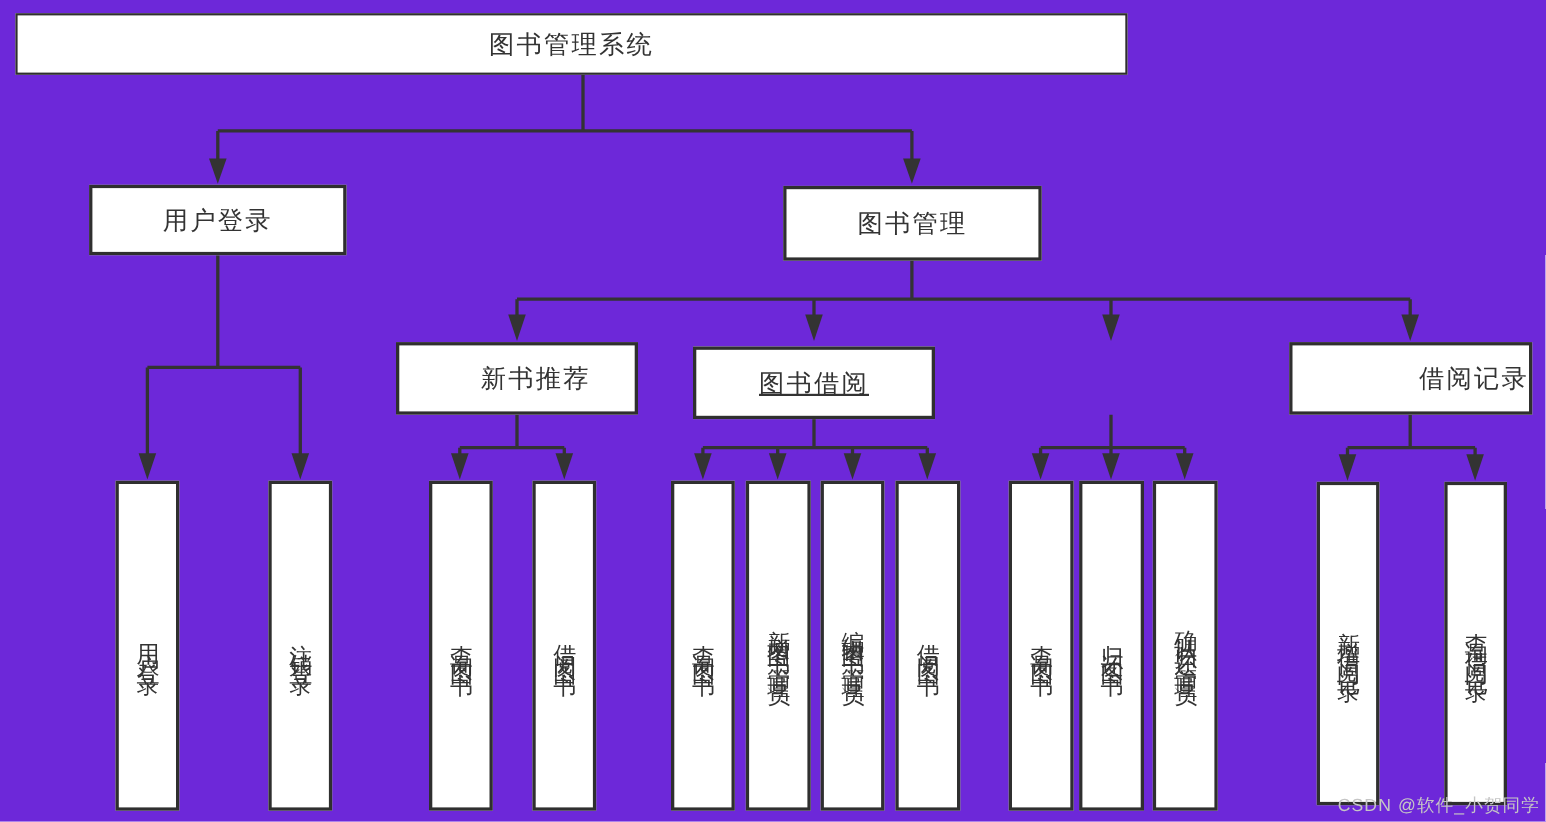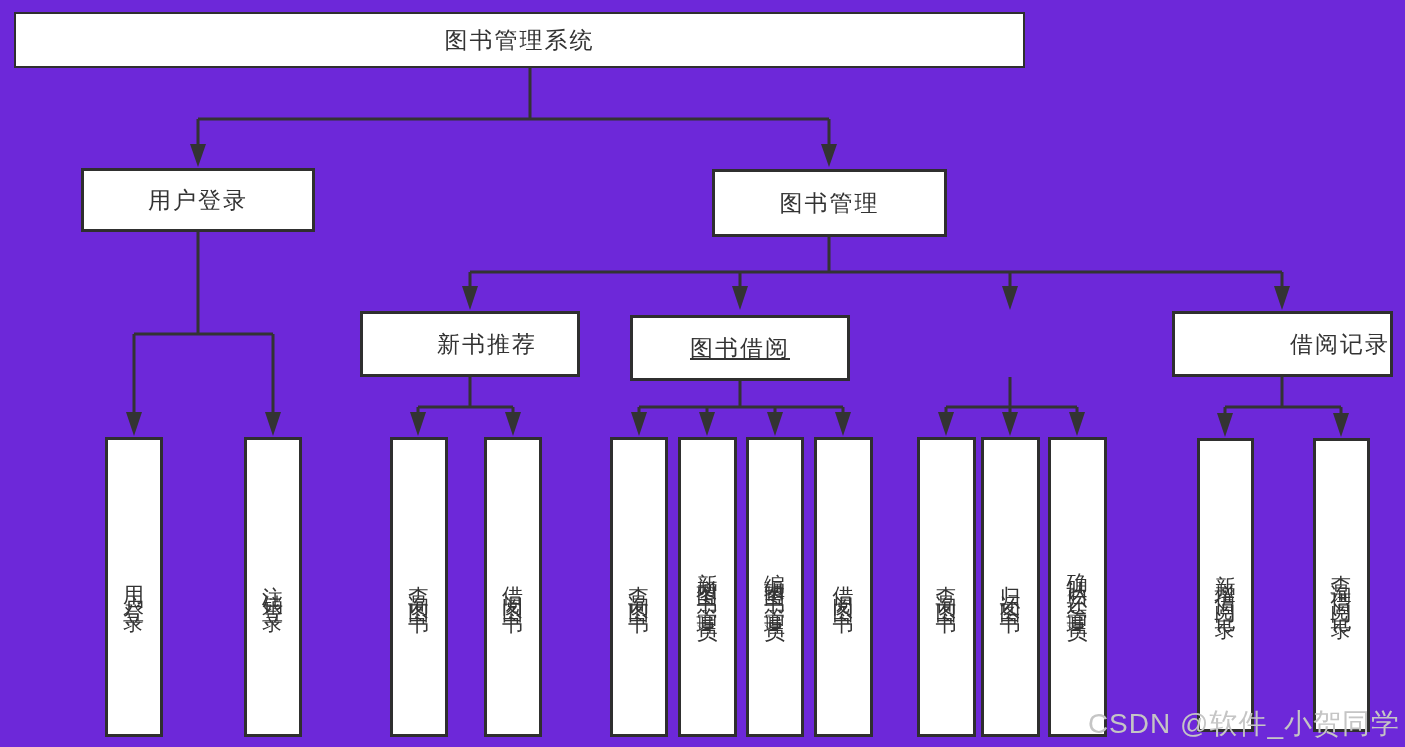--- a/index.html
+++ b/index.html
@@ -33,21 +33,21 @@
     writing-mode:vertical-rl;
     display:flex;align-items:center;justify-content:center;
     font-size:21px;
     letter-spacing:9px;
     line-height:1.0;
     text-align:center;
   }
   .watermark{
     position:absolute;
     right:5px;bottom:4px;
-    font-size:28px;
+    font-size:16px;
     color:#c5c5c5;
     letter-spacing:1px;
     z-index:5;
     white-space:nowrap;
   }
 </style>
 </head>
 <body>
 
 <div class="canvas">

